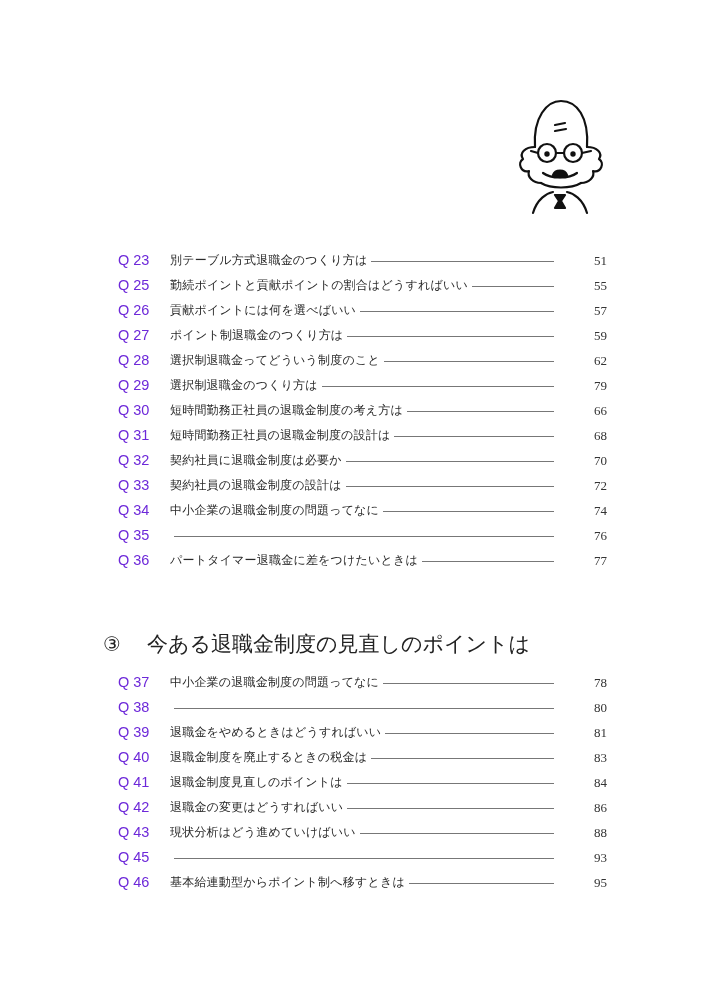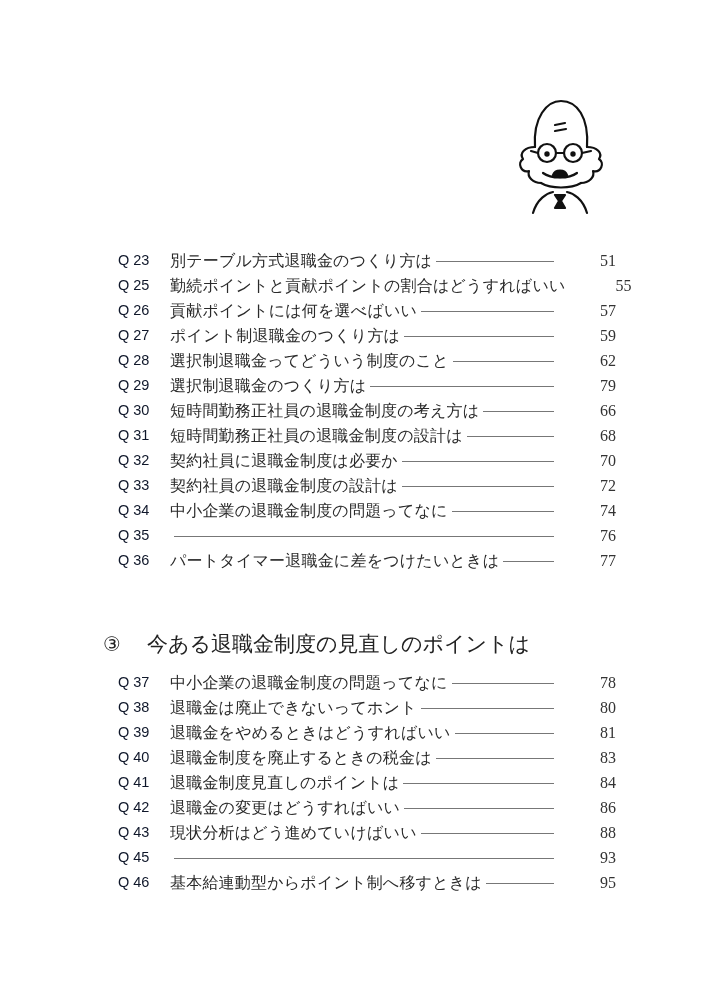--- a/index.html
+++ b/index.html
@@ -8,26 +8,26 @@
       font-family: "DejaVu Serif", "Liberation Serif", serif; color: #2a2a2a;
     }
     .mascot { position: absolute; left: 505px; top: 95px; width: 110px; height: 120px; }
     .toc { position: absolute; left: 118px; width: 498px; }
     .toc-group-1 { top: 248px; }
     .toc-group-2 { top: 670px; }
     .toc-row {
       display: flex; align-items: center; height: 25px; font-size: 15px; line-height: 25px;
       white-space: nowrap;
     }
-    .q-num { width: 52px; flex: none; font-family: "Liberation Sans", "DejaVu Sans", sans-serif; font-size: 14.5px; color: #0f172a; }
-    .q-title { flex: none; font-size: 16px; letter-spacing: 0.2px; }
+    .q-num { width: 52px; flex: none; font-family: "Liberation Sans", "DejaVu Sans", sans-serif; font-size: 14.5px; color: #6d28d9; }
+    .q-title { flex: none; font-size: 12px; letter-spacing: 0.2px; }
     .leader {
       flex: 1; height: 0; border-top: 1px solid #777; margin: 0 4px 0 4px; position: relative; top: 1px;
     }
-    .page { flex: none; width: 22px; text-align: right; font-family: "Liberation Serif", "DejaVu Serif", serif; font-size: 16px; color: #333; margin-left: 36px; }
+    .page { flex: none; width: 22px; text-align: left; font-family: "Liberation Serif", "DejaVu Serif", serif; font-size: 13px; color: #333; margin-left: 36px; }
     .section-heading {
       position: absolute; left: 103px; top: 630px; font-family: "DejaVu Sans", "Liberation Sans", sans-serif;
       font-size: 21px; color: #222; display: flex; align-items: center;
     }
     .section-num { display: inline-block; width: 44px; font-size: 20px; }
   </style>
 </head>
 <body>
 
 <svg class="mascot" viewBox="0 0 110 120" fill="none" stroke="#111" stroke-width="2.2" stroke-linecap="round" stroke-linejoin="round">
@@ -146,21 +146,20 @@
 
 <div class="toc toc-group-2">
   <div class="toc-row">
       <span class="q-num">Q 37</span>
       <span class="q-title">中小企業の退職金制度の問題ってなに</span>
       <span class="leader"></span>
       <span class="page">78</span>
     </div>
   <div class="toc-row">
       <span class="q-num">Q 38</span>
-      <span class="q-title">退職金は廃止できないってホント</span>
       <span class="leader"></span>
       <span class="page">80</span>
     </div>
   <div class="toc-row">
       <span class="q-num">Q 39</span>
       <span class="q-title">退職金をやめるときはどうすればいい</span>
       <span class="leader"></span>
       <span class="page">81</span>
     </div>
   <div class="toc-row">

